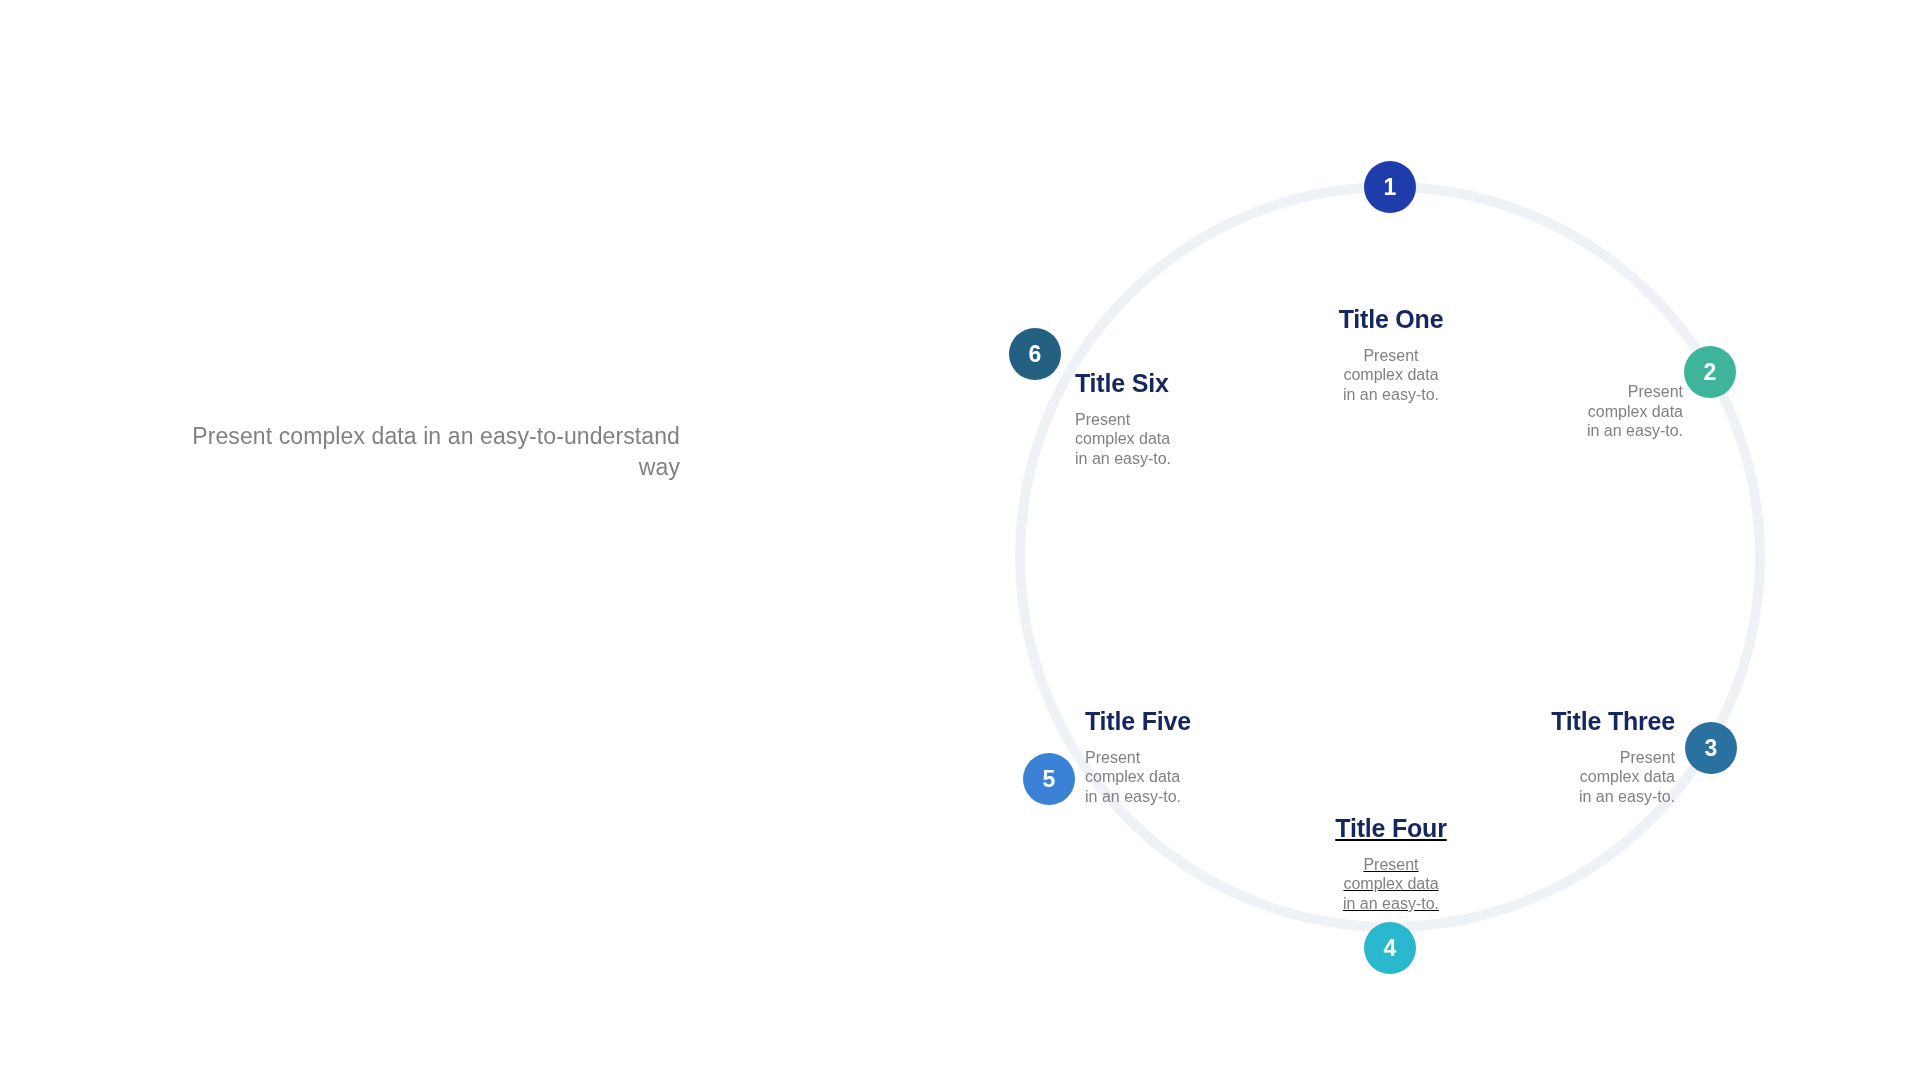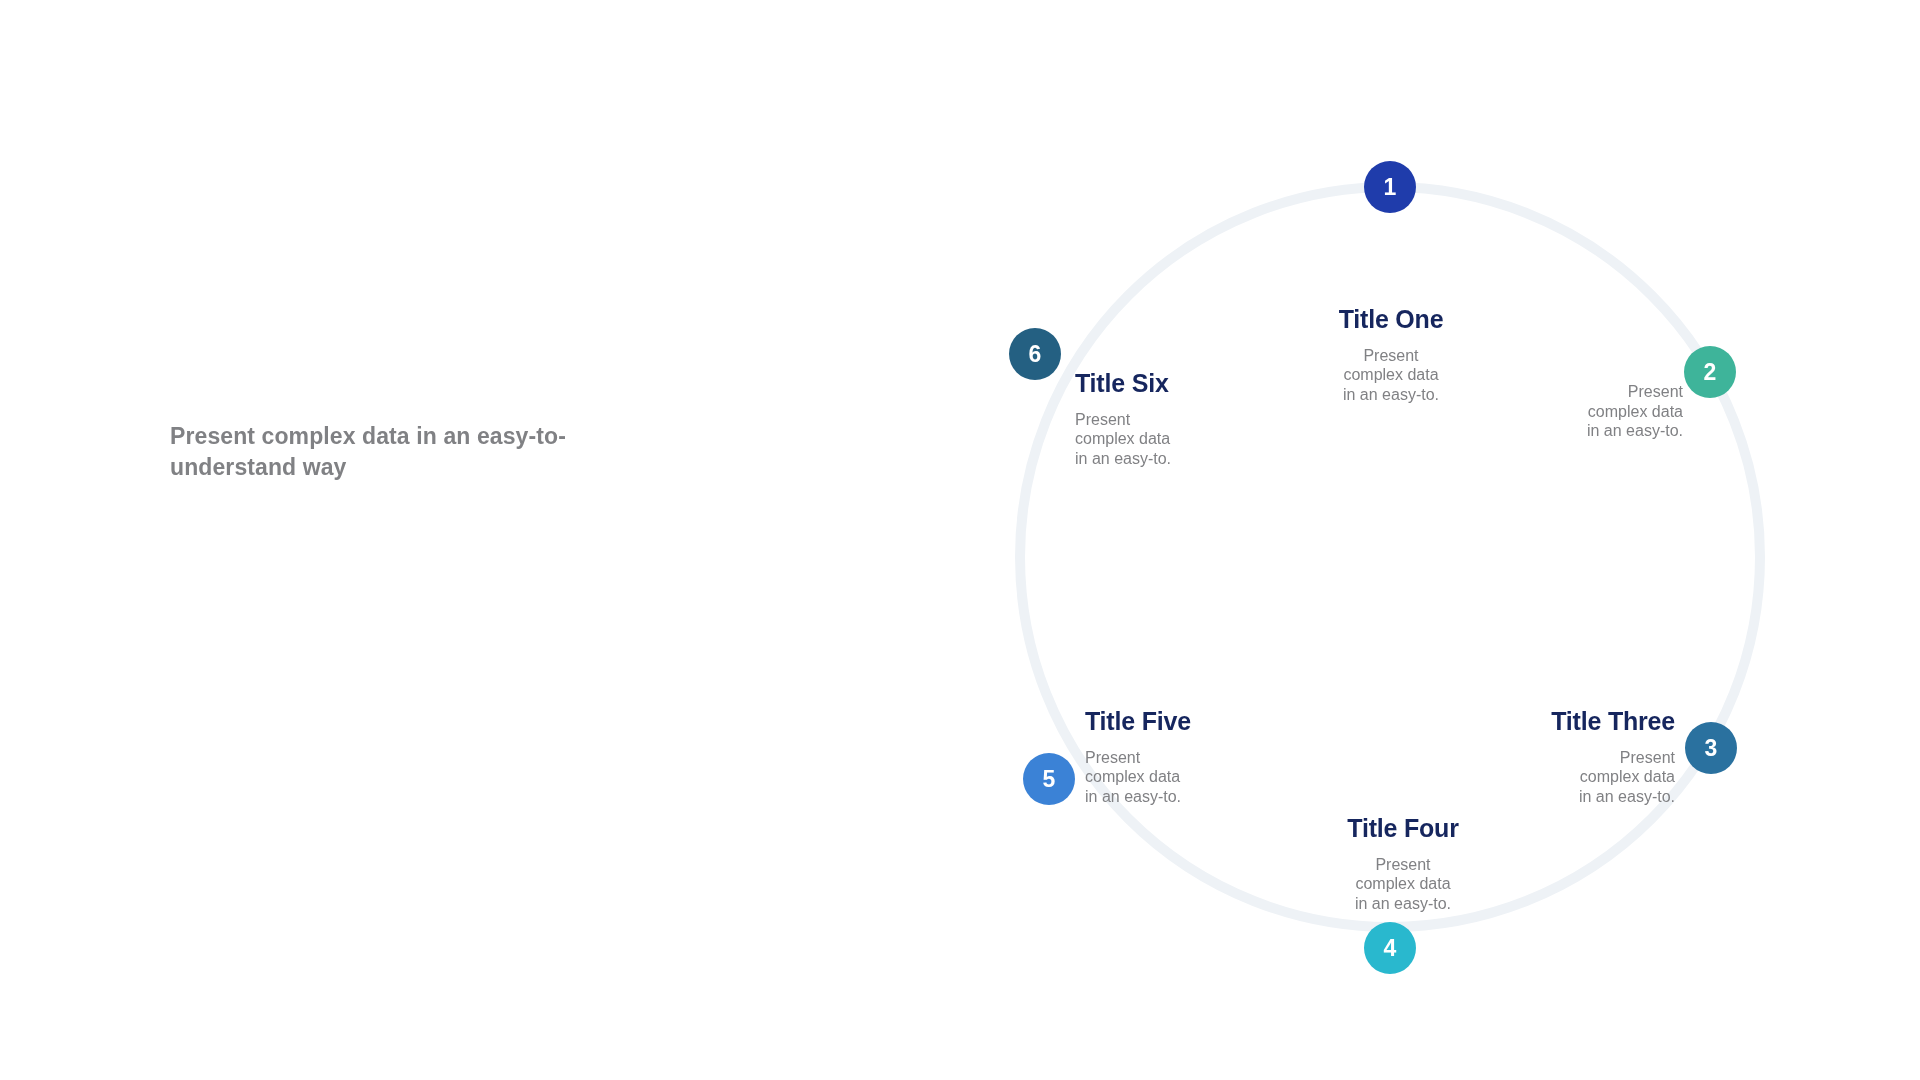--- a/index.html
+++ b/index.html
@@ -30,23 +30,24 @@
     color: #16265e;
     letter-spacing: -1.2px;
     margin: 0;
     white-space: pre-line;
   }
   #hero-subtitle {
     margin: 26px 0 10px 0;
     font-size: 23px;
     line-height: 1.33;
     color: #808184;
-    font-weight: bold;
+    font-weight: normal;
     letter-spacing: 0.1px;
     max-width: 510px;
+    text-align: right;
   }
 
   
   #loop {
     position: absolute;
     left: 995px;
     top: 162px;
     width: 790px;
     height: 790px;
   }
@@ -134,21 +135,21 @@
   <div class="node-text align-right" style="left:280px; top:545px; width:400px;">
     <div class="node-title">Title Three</div>
     <div class="node-body">Present
 complex data
 in an easy-to.</div>
   </div>
 
   <div class="node-badge" style="left: 395px; top: 786px; background: rgb(41, 184, 206);">
     <span>4</span>
   </div>
-  <div class="node-text align-center" style="left:208px; top:652px; width:400px;">
+  <div class="node-text align-center" style="left:196px; top:652px; width:400px;text-decoration:underline;">
     <div class="node-title">Title Four</div>
     <div class="node-body">Present
 complex data
 in an easy-to.</div>
   </div>
 
   <div class="node-badge" style="left: 54px; top: 617px; background: rgb(59, 130, 214);">
     <span>5</span>
   </div>
   <div class="node-text align-left" style="left:90px; top:545px; width:400px;">

